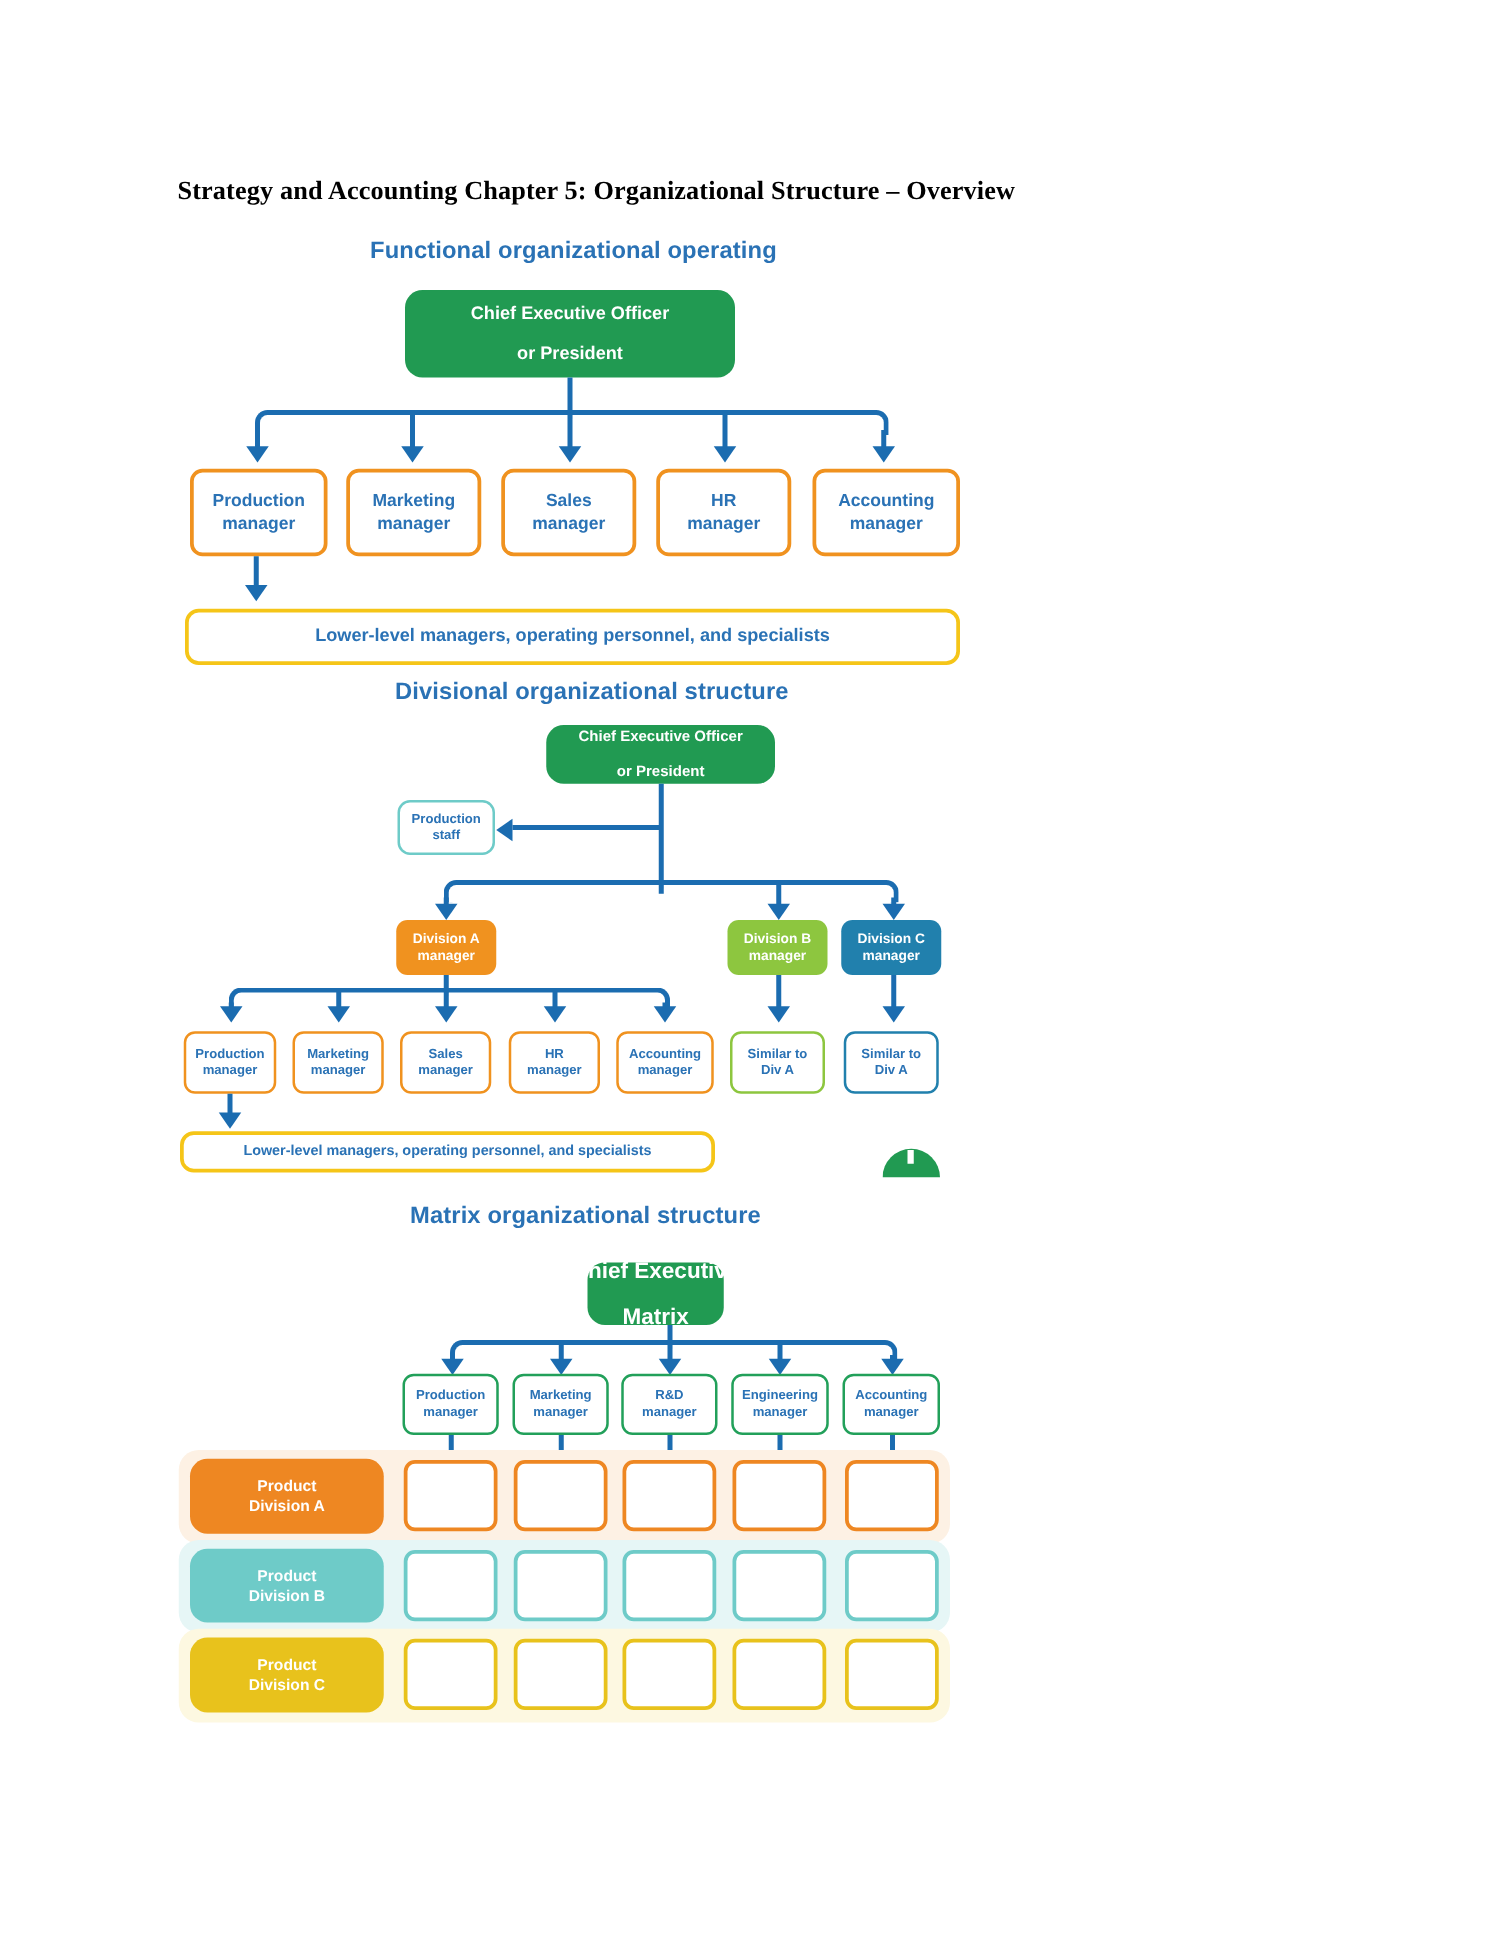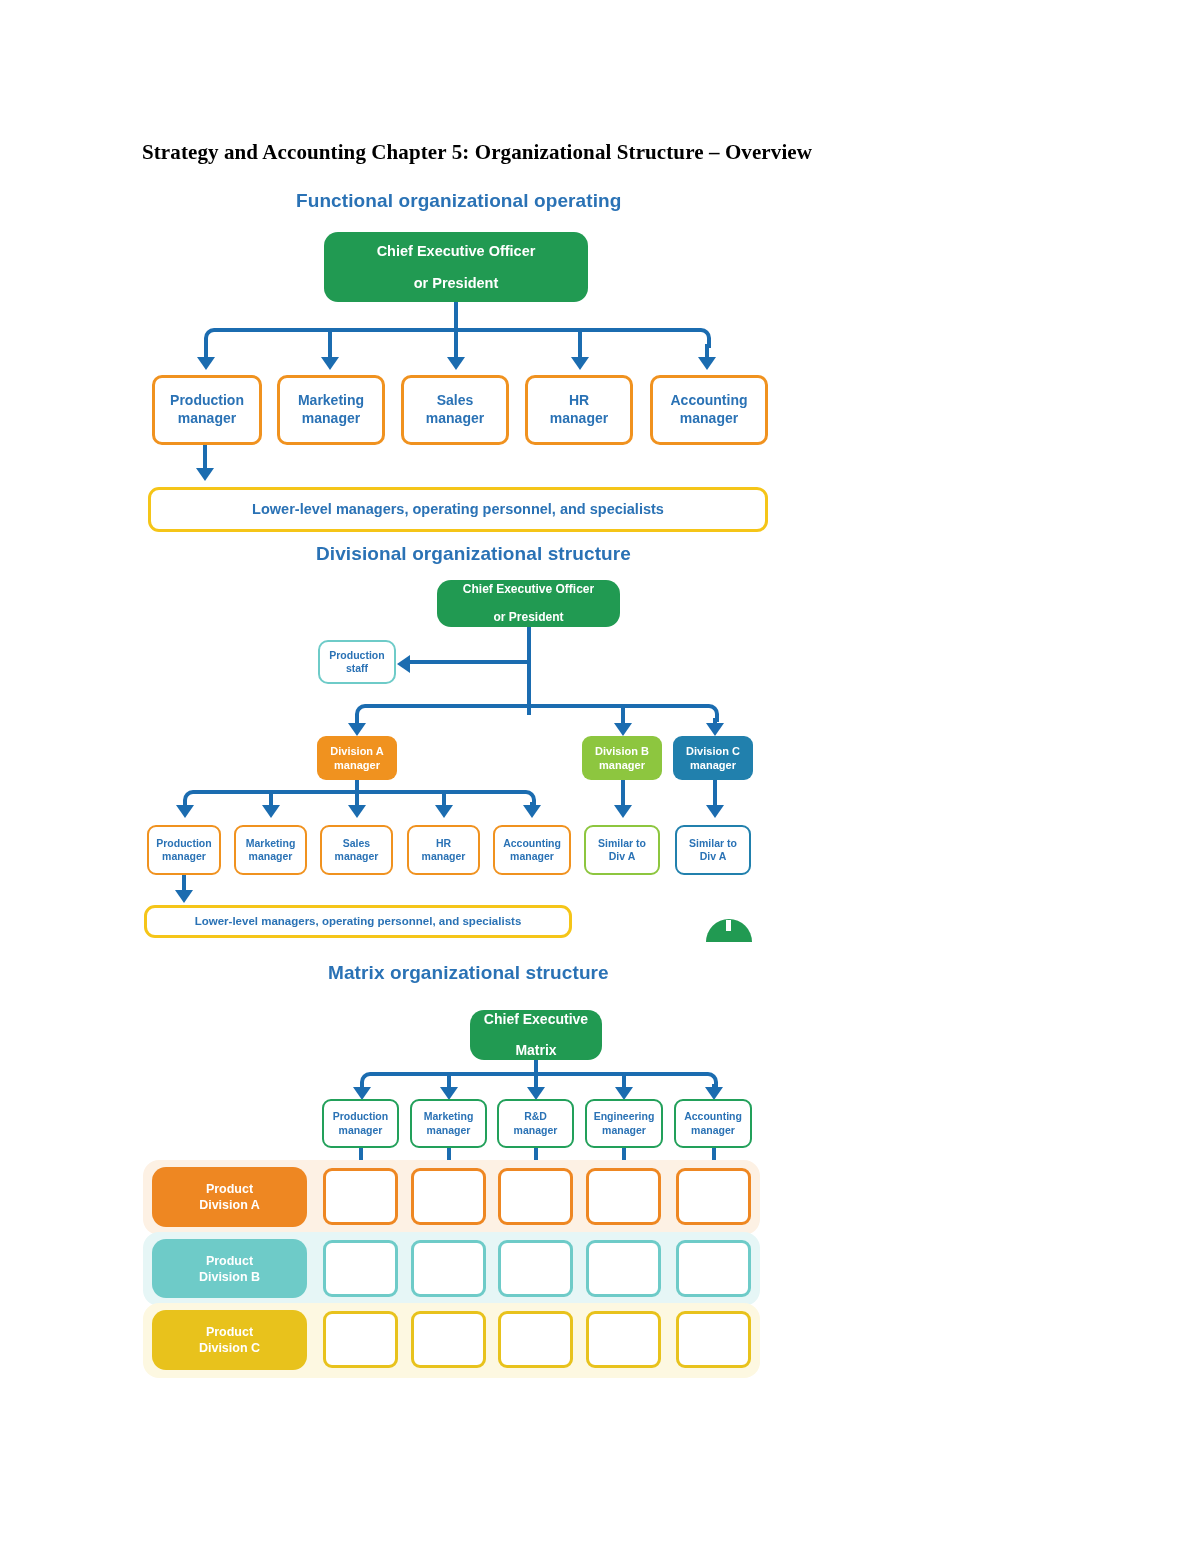--- a/index.html
+++ b/index.html
@@ -303,21 +303,21 @@
 </div>
 
 <svg id="arch-logo" viewBox="0 0 46 30">
   <path d="M0 30 A23 23 0 0 1 46 30 Z" fill="#219a52"></path>
   <rect x="20" y="8" width="5" height="11" fill="#ffffff"></rect>
   <path d="M25 19 L33 30 L19 30 Z" fill="#ffffff" opacity="0"></path>
 </svg>
 
 <div class="section-title" id="title-matrix">Matrix organizational structure</div>
 
-<div class="node ceo-box" style="left:470px; top:1010px; width:132px; height:50px; font-size:14px;">
+<div class="node ceo-box" style="left:470px; top:1010px; width:109px; height:50px; font-size:18px;">
   <span>Chief Executive</span>
   <span>Matrix</span>
 </div>
 
 <div class="vline" style="left:534px; top:1060px; height:14px;"></div>
 <div class="elbow-l" style="left:360px; top:1072px; width:174px; height:12px;"></div>
 <div class="elbow-r" style="left:534px; top:1072px; width:180px; height:12px;"></div>
 <div class="vline" style="left:360px; top:1084px; height:4px;"></div>
 <div class="vline" style="left:447px; top:1074px; height:14px;"></div>
 <div class="vline" style="left:534px; top:1074px; height:14px;"></div>

